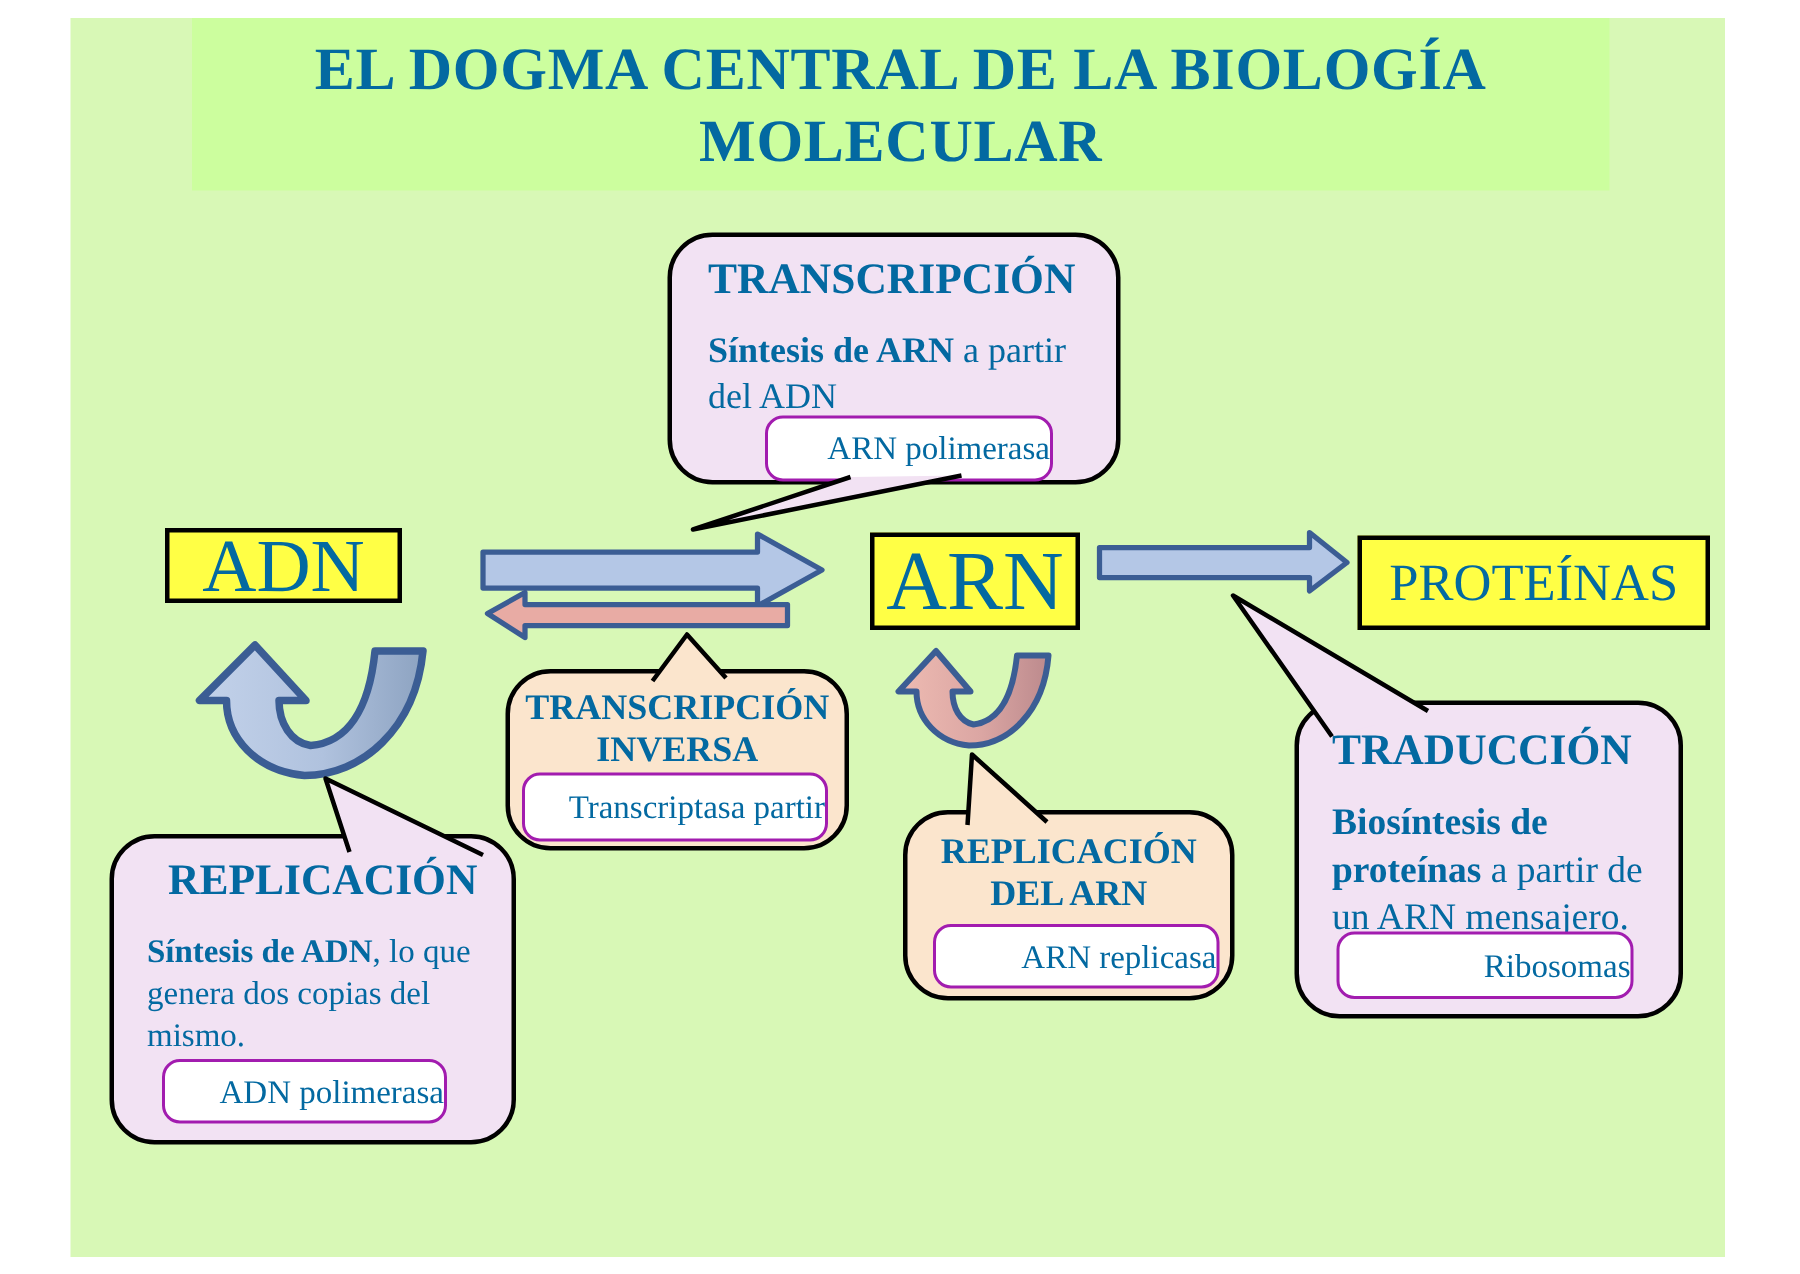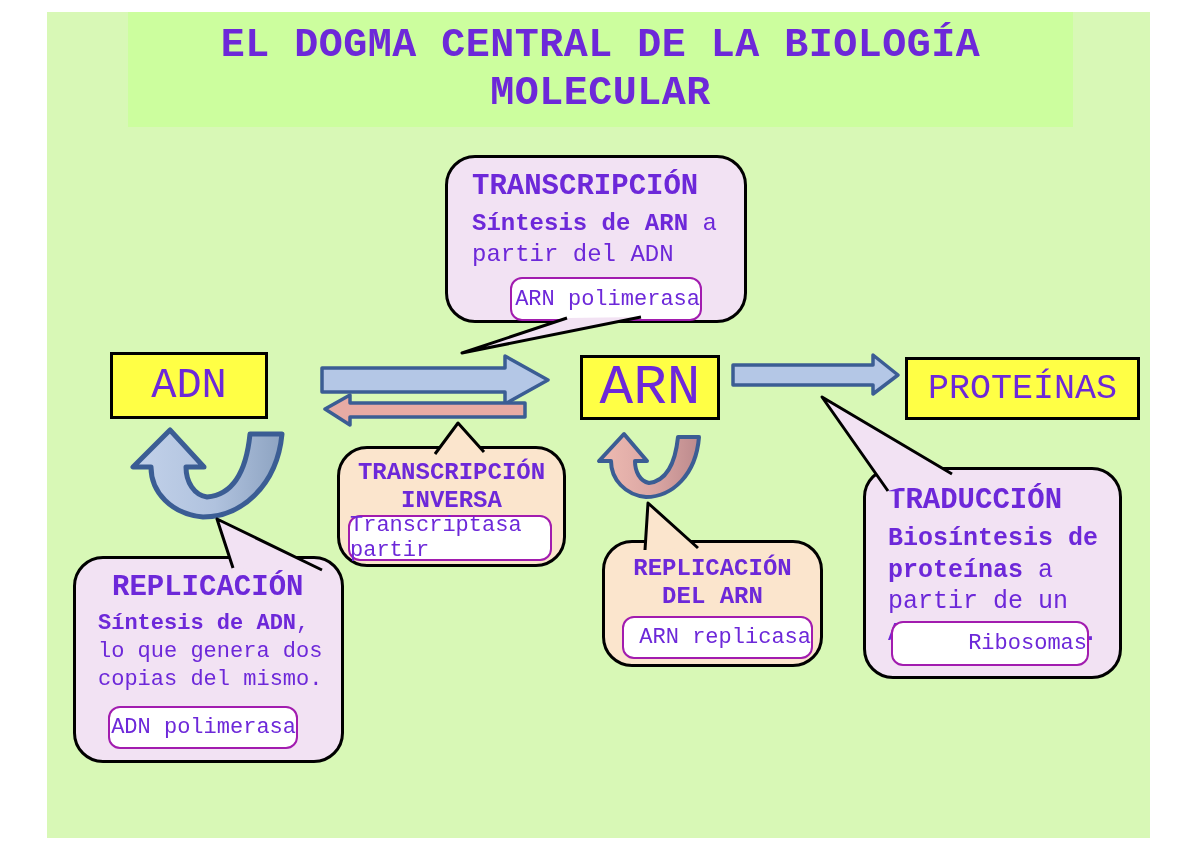--- a/index.html
+++ b/index.html
@@ -1,51 +1,51 @@
 <!DOCTYPE html>
 <html><head>
 <meta charset="utf-8">
 <style>
   html,body{margin:0;padding:0;background:#ffffff;}
   #stage{
     position:relative;width:1200px;height:849px;overflow:hidden;
-    font-family:Liberation Mono, monospace;color:#6d28d9;
+    font-family:Liberation Serif, serif;color:#0369a1;
   }
   .canvas{
     position:absolute;left:47px;top:12px;width:1103px;height:826px;
     background:#d8f8b6;
   }
   .title-box{
     position:absolute;left:128px;top:12px;width:945px;height:115px;
     background:#ccfe9e;display:flex;align-items:center;justify-content:center;
     text-align:center;
   }
   .title-box h1{
     margin:0;font-size:40px;font-weight:bold;line-height:1.18;letter-spacing:.5px;
     max-width:900px;
   }
   .node{
     position:absolute;background:#ffff45;border:3px solid #000;
     display:flex;align-items:center;justify-content:center;box-sizing:border-box;
     z-index:1;
   }
-  #node-adn{left:110px;top:352px;width:158px;height:67px;font-size:42px;}
+  #node-adn{left:110px;top:352px;width:158px;height:50px;font-size:50px;}
   #node-arn{left:580px;top:355px;width:140px;height:65px;font-size:56px;}
   #node-proteinas{left:905px;top:357px;width:235px;height:63px;font-size:35px;}
   .arrow-svg{position:absolute;z-index:1;}
   .bubble{
     position:absolute;border:3px solid #000;border-radius:30px;
     box-sizing:border-box;z-index:2;
   }
   .bubble.lavender{background:#f2e2f3;}
   .bubble.peach{background:#fbe5cd;}
   .tail{position:absolute;z-index:3;}
   .btitle{font-weight:bold;font-size:29px;line-height:1.15;}
   .btitle.small{font-size:24px;text-align:center;}
-  .bbody{font-size:24px;line-height:1.26;margin-top:6px;}
+  .bbody{font-size:24px;line-height:1.26;margin-top:16px;}
   .badge{
     position:absolute;background:#ffffff;border:2px solid #a21caf;border-radius:12px;
     display:flex;align-items:center;justify-content:flex-end;
     font-size:22px;box-sizing:border-box;
   }
   #bubble-transcripcion{left:445px;top:155px;width:302px;height:168px;padding:12px 0 0 24px;}
   #bubble-transcripcion .bbody{max-width:266px;}
   #bubble-inversa{left:337px;top:446px;width:229px;height:121px;padding:10px 6px 0 6px;}
   #bubble-replicacion{left:73px;top:556px;width:271px;height:207px;padding:12px 0 0 22px;}
   #bubble-replicacion .bbody{max-width:238px;font-size:22px;}

